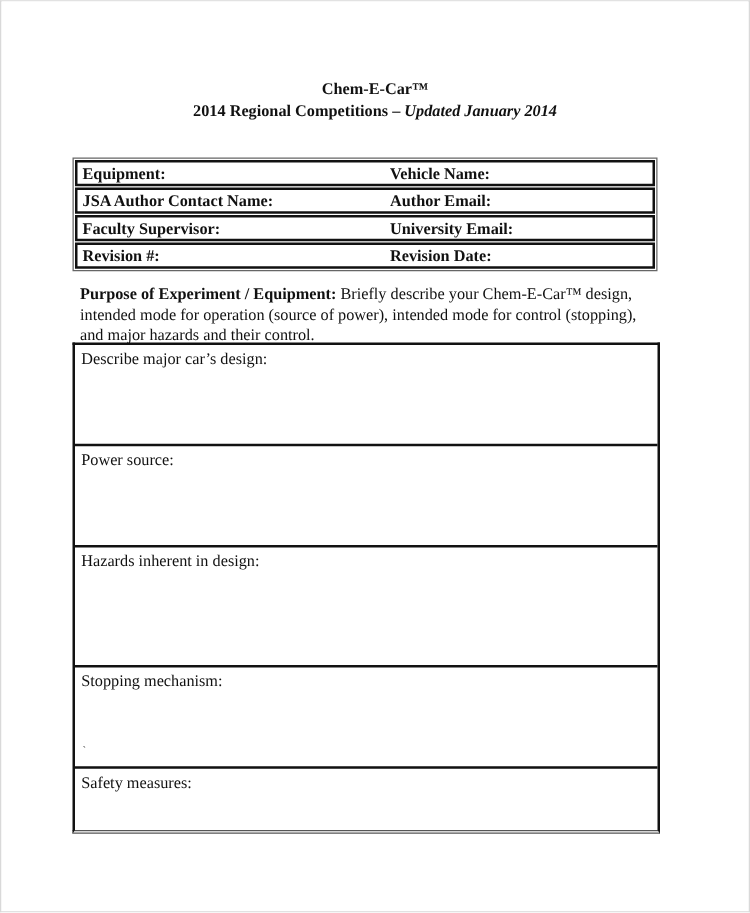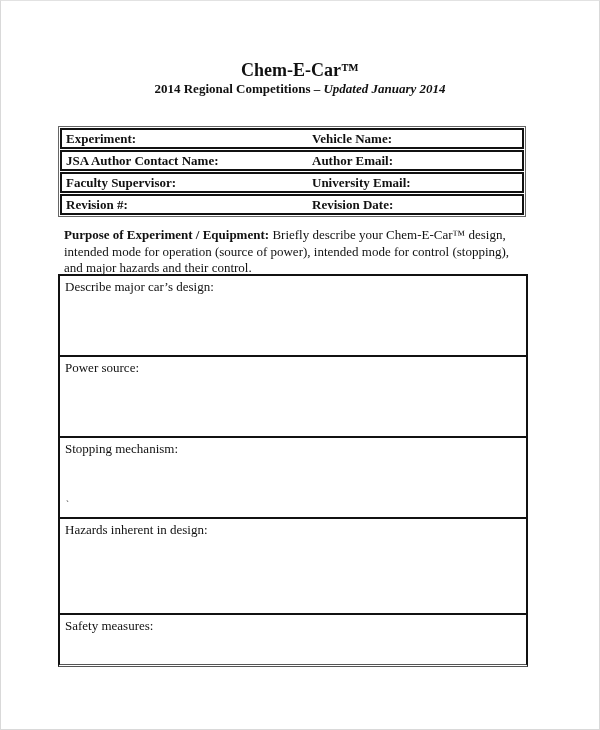--- a/index.html
+++ b/index.html
@@ -16,21 +16,21 @@
       border: 1px solid #d9d9d9; border-top: 1px solid #e2e2e2;
       pointer-events: none;
     }
     .header {
       position: absolute; left: 0; top: 61px; width: 600px; text-align: center;
     }
     .title {
       font-weight: bold; font-size: 15px; line-height: 18px;
     }
     .subtitle {
-      font-weight: bold; font-size: 18px; line-height: 17px; margin-top: 1px;
+      font-weight: bold; font-size: 13px; line-height: 17px; margin-top: 1px;
     }
     .subtitle2 {
       font-weight: bold; font-size: 13px; line-height: 17px; margin-top: 1px;
     }
     .subtitle2 .italic { font-style: italic; }
 
     
     .info-table {
       position: absolute; left: 58px; top: 126px; width: 468px;
       border: 1px solid #666666;
@@ -83,21 +83,21 @@
 
 <div class="page-frame"></div>
 
 <div class="header">
   <div class="subtitle">Chem-E-Car™</div>
   <div class="subtitle2"><span>2014 Regional Competitions – </span><span class="italic">Updated January 2014</span></div>
 </div>
 
 <div class="info-table">
   <div class="info-row">
-    <div class="info-left">Experiment:</div>
+    <div class="info-left">Equipment:</div>
     <div class="info-right">Vehicle Name:</div>
   </div>
   <div class="info-row">
     <div class="info-left">JSA Author Contact Name:</div>
     <div class="info-right">Author Email:</div>
   </div>
   <div class="info-row">
     <div class="info-left">Faculty Supervisor:</div>
     <div class="info-right">University Email:</div>
   </div>
@@ -109,23 +109,23 @@
 
 <div class="purpose"><span class="bold">Purpose of Experiment / Equipment:</span><span>  Briefly describe your Chem-E-Car™ design, intended mode for operation (source of power), intended mode for control (stopping), and major hazards and their control.</span></div>
 
 <div class="design-table">
   <div class="design-row r1">
     <span class="design-label">Describe major car’s design:</span>
   </div>
   <div class="design-row r2">
     <span class="design-label">Power source:</span>
   </div>
+  <div class="design-row r4">
+    <span class="design-label">Hazards inherent in design:</span>
+  </div>
   <div class="design-row r3">
     <span class="design-label">Stopping mechanism:</span>
     <span class="stray-mark">`</span>
-  </div>
-  <div class="design-row r4">
-    <span class="design-label">Hazards inherent in design:</span>
   </div>
   <div class="design-row r5">
     <span class="design-label">Safety measures:</span>
   </div>
 </div>
 
 </body></html>

